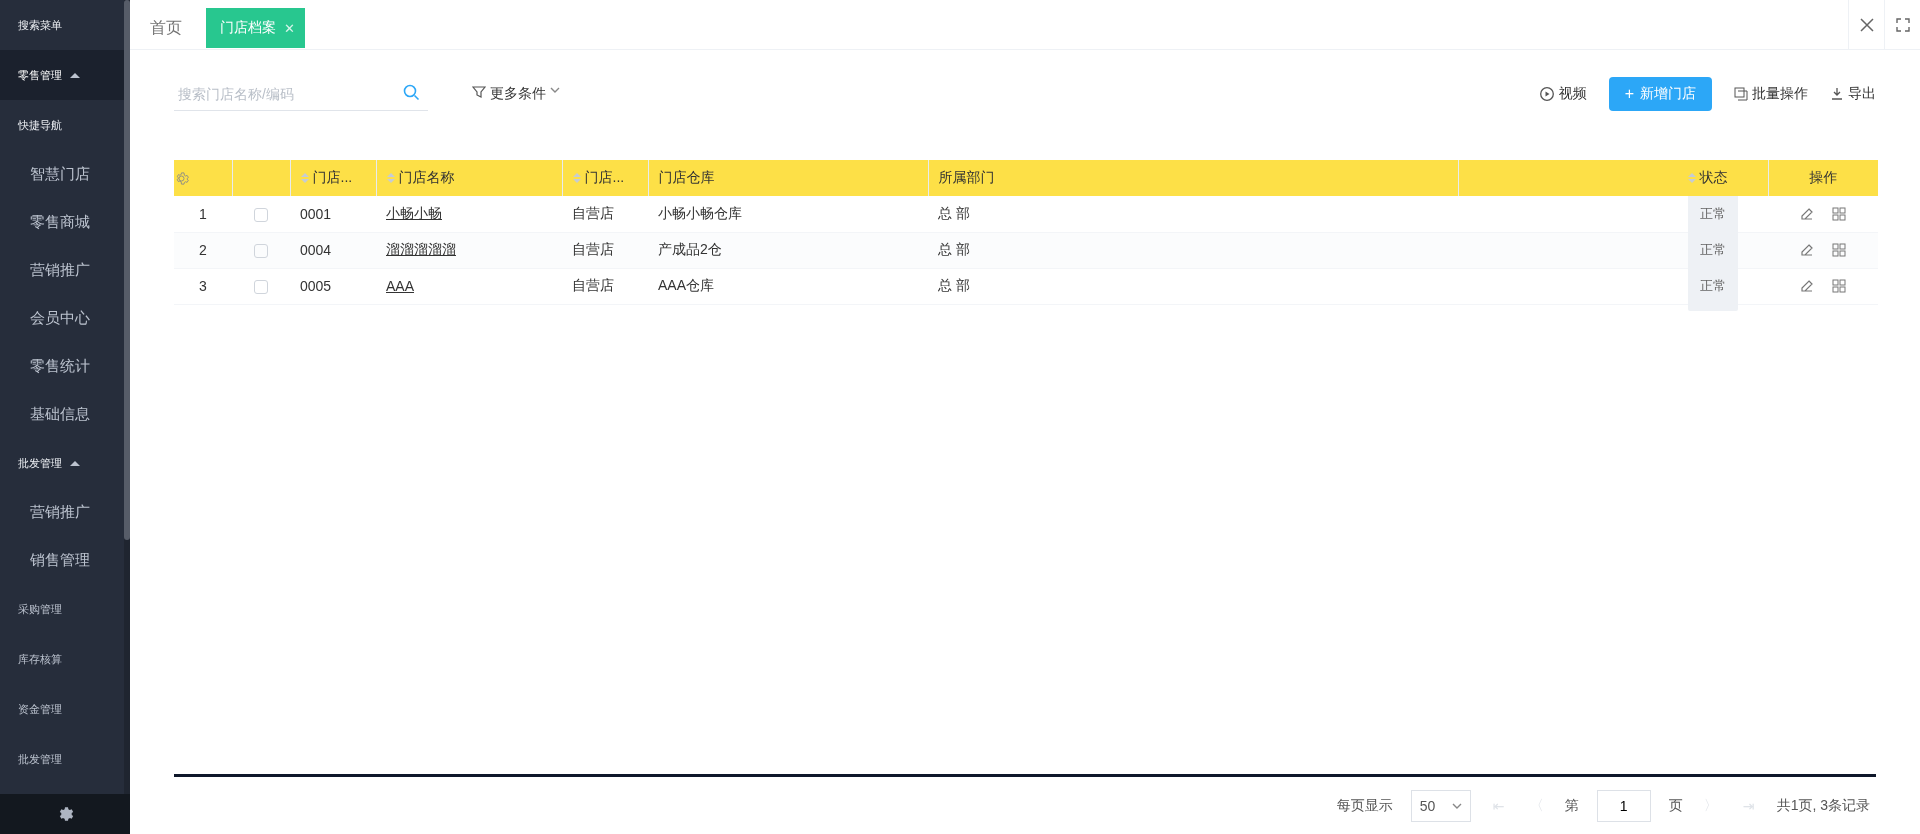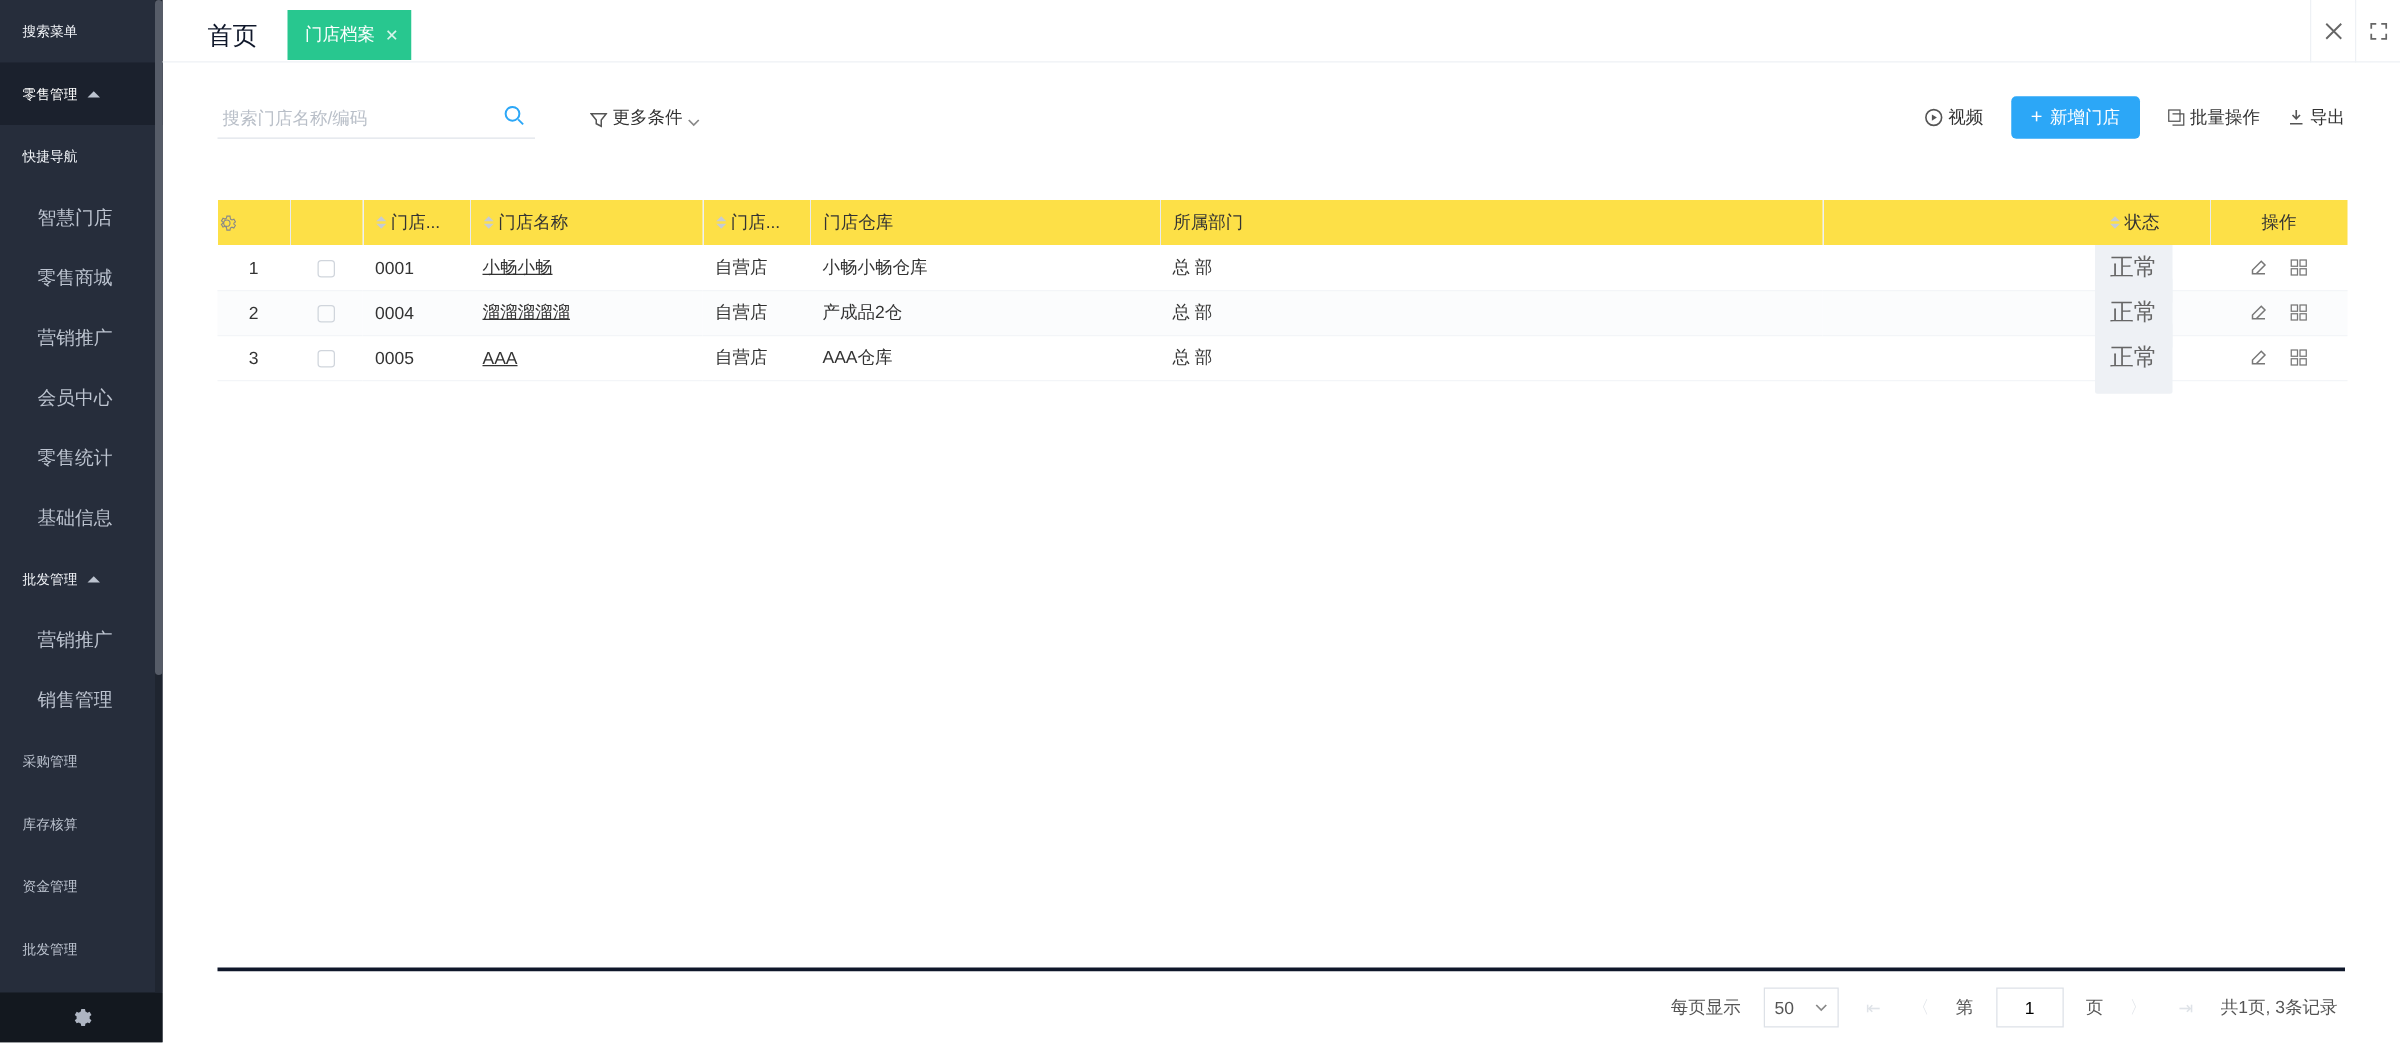--- a/index.html
+++ b/index.html
@@ -17,53 +17,53 @@
   .side-sub { padding-left: 30px; height:48px; display:flex; align-items:center; font-size:15px; cursor:pointer; }
   .side-scroll { position:absolute; right:0; top:0; bottom:40px; width:6px; background:#1f2530; }
   .side-scroll-thumb{ position:absolute; top:0; width:6px; background:#565c68; height:540px; border-radius:3px;}
   .side-settings { height:40px; background:#13181f; display:flex; align-items:center; justify-content:center; }
   .side-settings svg { width:18px; height:18px; fill:#aeb5c2; }
 
   
   .main { flex:1; display:flex; flex-direction:column; min-width:0; }
   .topbar { height:50px; border-bottom:1px solid #eef1f5; display:flex; align-items:flex-start; position:relative; }
   .tabstrip { display:flex; align-items:flex-start; height:100%; padding-top:8px; }
-  .tab-home { height:40px; padding:0 20px; display:flex; align-items:center; font-size:20px; color:#0f172a; cursor:pointer;margin-left:16px; }
+  .tab-home { height:40px; padding:0 20px; display:flex; align-items:center; font-size:16px; color:#737373; cursor:pointer; }
   .tab-active { height:40px; background:#28c78f; color:#fff; display:flex; align-items:center; padding:0 10px 0 14px; border-radius:0; margin-left:4px; cursor:pointer; }
   .tab-active .x { margin-left:8px; color:#d7f4ea; font-size:13px; }
   .top-right { margin-left:auto; display:flex; align-items:center; height:100%; }
   .top-btn { width:36px; height:50px; display:flex; align-items:center; justify-content:center; cursor:pointer; border-left:1px solid #eef1f5; }
 
   .content { flex:1; padding: 16px 44px 0 44px; display:flex; flex-direction:column; min-height:0;gap:38px; }
 
   .toolbar { display:flex; align-items:center; height:56px; }
   .search-wrap { position:relative; width:254px; }
   .search-input { width:100%; height:34px; border:none; border-bottom:1px solid #e0e4ea; padding:0 32px 0 4px; font-size:14px; background:transparent; color:#333; }
   .search-input::placeholder{ color:#b9bfc8; }
   .search-icn { position:absolute; right:6px; top:6px; }
-  .more-filter { margin-left:44px; display:flex; align-items:flex-end; color:#333; cursor:pointer; font-size:14px; gap:4px;}
+  .more-filter { margin-left:44px; display:flex; align-items:flex-start; color:#333; cursor:pointer; font-size:14px; gap:4px;}
   .spacer { flex:1; }
   .act { display:flex; align-items:center; gap:4px; margin-left:22px; cursor:pointer; color:#333; font-size:14px;}
   .act.primary { background:#2ca7f7; color:#fff; height:34px; padding:0 16px; border-radius:4px; }
   .act.primary span.plus{ font-size:16px; margin-right:2px;}
 
   
   .table-wrap { position:relative; }
   table.grid { width:100%; border-collapse:collapse; table-layout:fixed; }
   thead th { background:#fde047; height:36px; text-align:left; padding:0 10px; font-weight:normal; color:#333; font-size:14px; position:relative; border-right:1px solid #e8ebef; }
   thead th:last-child{ border-right:none;}
   tbody td { height:36px; padding:0 10px; border-bottom:1px solid #f3f5f8; font-size:14px; color:#333; }
   tbody tr.alt td { background:#fbfcfd; }
   .sort-icons { display:inline-flex; flex-direction:column; margin-right:4px; vertical-align:middle; }
   .sort-icons span { width:0;height:0;border-left:4px solid transparent;border-right:4px solid transparent; }
   .sort-icons .up{ border-bottom:4px solid #c6ccd4; margin-bottom:2px;}
   .sort-icons .dn{ border-top:4px solid #c6ccd4;}
   .chk { width:14px;height:14px;border:1px solid #d0d5dc;border-radius:3px;display:inline-block;vertical-align:middle;}
   .linktext { text-decoration:underline; color:#333; }
-  .badge { background:#eef1f5; color:#666; padding:18px 12px; border-radius:2px; font-size:19px; }
+  .badge { background:#eef1f5; color:#666; padding:18px 12px; border-radius:2px; font-size:13px; }
   .row-ops { display:flex; gap:18px; justify-content:center;}
   .row-ops svg{ width:14px; height:14px; stroke:#777; cursor:pointer;}
 
   .gear-th { text-align:center; padding:0; }
 
   
   .footer { margin-top:auto; height:60px; border-top:3px solid #0f172a; display:flex; align-items:center; justify-content:flex-end; gap:18px; color:#555; font-size:14px; padding-right:6px;}
   .page-sel { height:32px; width:60px; border:1px solid #dde1e7; display:flex; align-items:center; padding:0 8px; justify-content:space-between; cursor:pointer;}
   .page-input { height:32px; width:54px; border:1px solid #dde1e7; text-align:center; font-size:14px;}
   .nav-btn { width:20px; text-align:center; color:#c0c6cf; cursor:pointer; }

